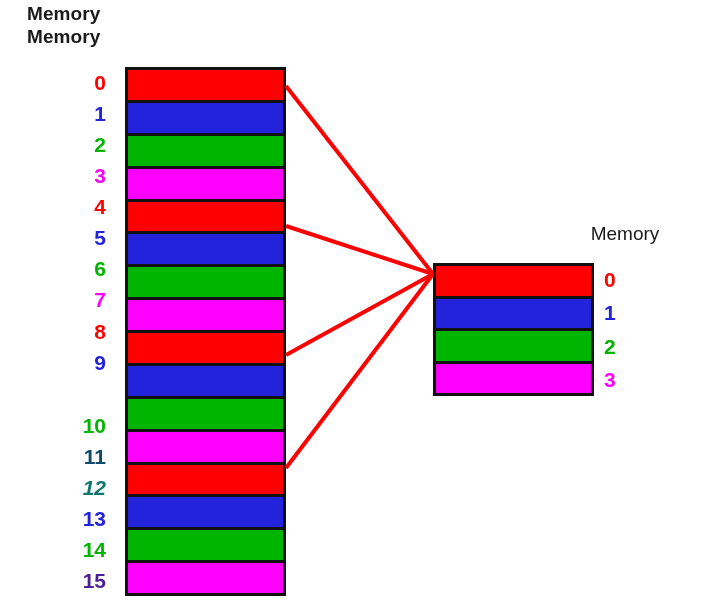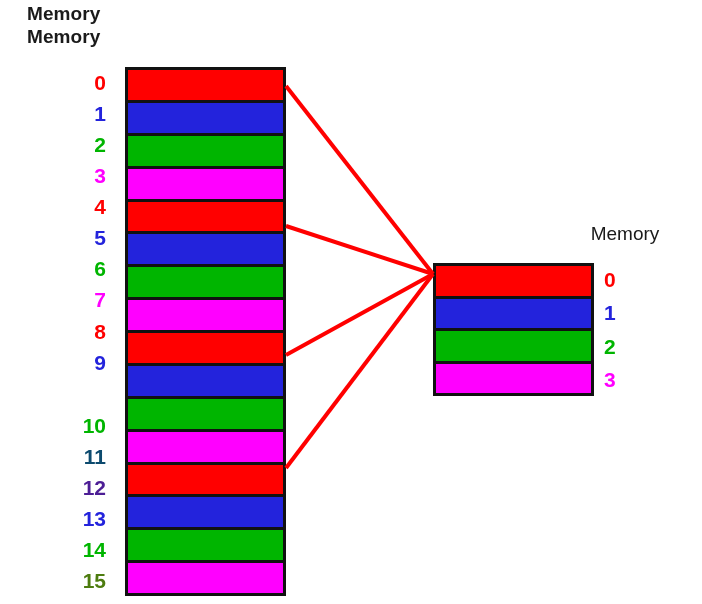--- a/index.html
+++ b/index.html
@@ -149,24 +149,24 @@
       <div class="addr-label" style="color: rgb(0, 181, 0);">2</div>
       <div class="addr-label" style="color: rgb(255, 0, 255);">3</div>
       <div class="addr-label" style="color: rgb(255, 0, 0);">4</div>
       <div class="addr-label" style="color: rgb(35, 35, 220);">5</div>
       <div class="addr-label" style="color: rgb(0, 181, 0);">6</div>
       <div class="addr-label" style="color: rgb(255, 0, 255);">7</div>
       <div class="addr-label" style="color: rgb(255, 0, 0);">8</div>
       <div class="addr-label" style="color: rgb(35, 35, 220);">9</div>
       <div class="addr-label" style="color: rgb(0, 181, 0); margin-top: 32px;">10</div>
       <div class="addr-label" style="color: #0c4a6e;">11</div>
-      <div class="addr-label" style="color: #4c1d95;">12</div>
+      <div class="addr-label" style="color: #0f766e; font-style: italic;">12</div>
       <div class="addr-label" style="color: rgb(35, 35, 220);">13</div>
       <div class="addr-label" style="color: rgb(0, 181, 0);">14</div>
-      <div class="addr-label" style="color: #4d7c0f;">15</div>
+      <div class="addr-label" style="color: #4c1d95;">15</div>
     </div>
 
   <div id="memory-block">
       <div class="mem-cell" style="background: rgb(255, 0, 0);"></div>
       <div class="mem-cell" style="background: rgb(35, 35, 220);"></div>
       <div class="mem-cell" style="background: rgb(0, 181, 0);"></div>
       <div class="mem-cell" style="background: rgb(255, 0, 255);"></div>
       <div class="mem-cell" style="background: rgb(255, 0, 0);"></div>
       <div class="mem-cell" style="background: rgb(35, 35, 220);"></div>
       <div class="mem-cell" style="background: rgb(0, 181, 0);"></div>

